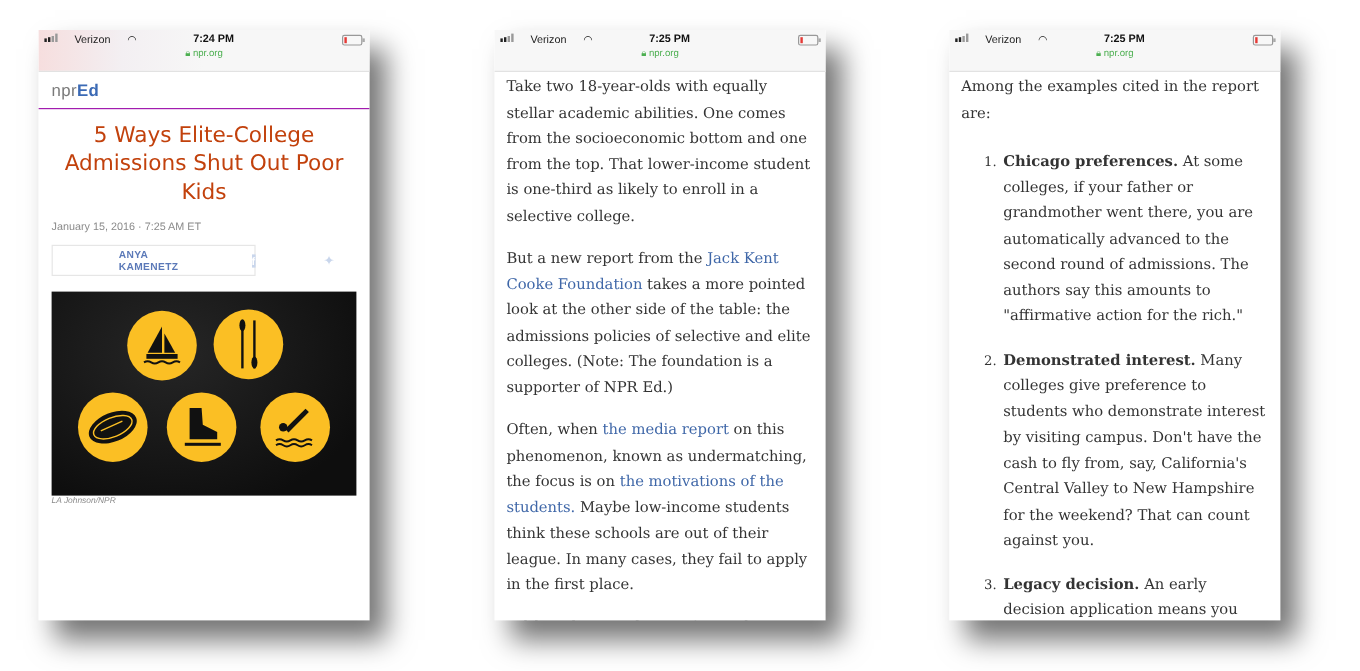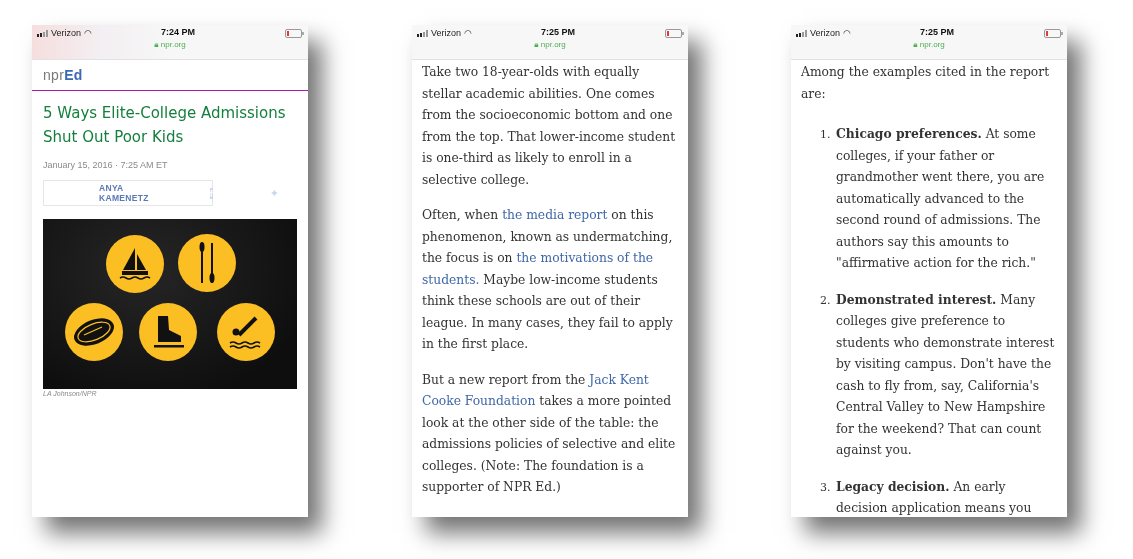--- a/index.html
+++ b/index.html
@@ -4,34 +4,34 @@
 <style>
   html,body{margin:0;padding:0;}
   body{width:1133px;height:559px;background:#ffffff;position:relative;overflow:hidden;font-family:"Liberation Sans",sans-serif;}
   .phone{position:absolute;top:25px;width:276px;height:492px;background:#fff;overflow:hidden;
     box-shadow:14px 16px 22px rgba(0,0,0,0.55);}
   #p1{left:32px;}
   #p2{left:412px;}
   #p3{left:791px;}
   .status{height:34px;background:#f7f7f7;position:relative;border-bottom:1px solid #e2e2e2;}
   #p1 .status{background:linear-gradient(90deg,#f6dede 0%,#f3eff2 25%,#f7f7f7 50%);}
-  .carrier{position:absolute;left:5px;top:3px;font-size:9px;color:#222;display:flex;align-items:center;gap:3px;}
+  .carrier{position:absolute;left:5px;top:3px;font-size:9px;color:#222;display:flex;align-items:flex-start;gap:14px;}
   .bars{display:inline-flex;align-items:flex-end;gap:1px;height:7px;}
   .bars i{display:block;width:2px;background:#222;}
   .bars i:nth-child(1){height:3px}.bars i:nth-child(2){height:4px}
   .bars i:nth-child(3){height:5px;background:#999}.bars i:nth-child(4){height:7px;background:#999}
   .wifi{font-size:9px;color:#222;}
   .time{position:absolute;left:16px;right:0;top:2px;text-align:center;font-size:9px;font-weight:bold;color:#111;}
   .url{position:absolute;left:0;right:0;top:15px;text-align:center;font-size:8px;color:#4caf50;}
   .battery{position:absolute;right:6px;top:4px;width:15px;height:7px;border:1px solid #999;border-radius:2px;}
   .battery:before{content:"";position:absolute;left:1px;top:1px;width:2px;height:5px;background:#e53935;}
   .battery:after{content:"";position:absolute;right:-3px;top:2px;width:2px;height:3px;background:#aaa;}
   .brand{height:30px;border-bottom:1px solid #a21caf;padding-left:11px;line-height:30px;font-size:14px;color:#7a7a7a;letter-spacing:0.3px;}
   .brand b{color:#3b6ab5;font-weight:bold;}
-  .headline{margin:10px 11px 0 11px;font-size:15px;line-height:24px;color:#15803d;font-family:"DejaVu Sans",sans-serif;font-weight:normal;}
+  .headline{margin:10px 11px 0 11px;font-size:18px;line-height:24px;color:#c2410c;font-family:"DejaVu Sans",sans-serif;font-weight:normal;text-align:center;}
   .dateline{margin:11px 11px 0 11px;font-size:9px;color:#8a8a8a;}
   .byline{margin:10px 11px 0 11px;display:flex;align-items:center;height:24px;border:1px solid #e6e6e6;width:168px;gap:48px;}
   .avatar{width:22px;height:22px;background:linear-gradient(160deg,#d8b686,#b58a59 55%,#6b5640);margin-left:-1px;}
   .author{font-size:8.5px;color:#5b79b8;font-weight:bold;margin-left:8px;letter-spacing:0.3px;}
   .fb{margin-left:13px;width:11px;height:11px;background:#c9d6ec;color:#fff;font-size:9px;font-weight:bold;text-align:center;line-height:12px;}
   .tw{margin-left:9px;font-size:11px;color:#c9d6ec;}
   .photo{margin:13px 11px 0 11px;height:170px;background:radial-gradient(ellipse at 40% 30%,#262626,#0e0e0e 80%);position:relative;}
   .badge{position:absolute;width:58px;height:58px;border-radius:50%;background:#fbbf24;display:flex;align-items:center;justify-content:center;}
   .caption{margin:12px 11px 0 11px;font-size:8px;line-height:13px;color:#8a8a8a;}
   .credit{margin:1px 11px 0 11px;font-size:7px;font-style:italic;color:#8a8a8a;}
@@ -125,22 +125,22 @@
         </span>
       <span>Verizon</span>
       <span class="wifi">◠</span>
     </div>
     <div class="time">7:25 PM</div>
     <div class="url"><span>🔒︎ </span><span>npr.org</span></div>
     <div class="battery"></div>
   </div>
   <div class="body p2body">
     <p>Take two 18-year-olds with equally stellar academic abilities. One comes from the socioeconomic bottom and one from the top. That lower-income student is one-third as likely to enroll in a selective college.</p>
+    <p><span>But a new report from the </span><a>Jack Kent Cooke Foundation</a><span> takes a more pointed look at the other side of the table: the admissions policies of selective and elite colleges. (Note: The foundation is a supporter of NPR Ed.)</span></p>
     <p><span>Often, when </span><a>the media report</a><span> on this phenomenon, known as undermatching, the focus is on </span><a>the motivations of the students.</a><span> Maybe low-income students think these schools are out of their league. In many cases, they fail to apply in the first place.</span></p>
-    <p><span>But a new report from the </span><a>Jack Kent Cooke Foundation</a><span> takes a more pointed look at the other side of the table: the admissions policies of selective and elite colleges. (Note: The foundation is a supporter of NPR Ed.)</span></p>
     <p>"Although neutral on its face," the report concludes, "the admissions process as it is implemented is actually skewed dramatically</p>
   </div>
 </div>
 
 <div class="phone" id="p3">
   <div class="status">
     <div class="carrier">
       <span class="bars">
           <i></i>
           <i></i>

